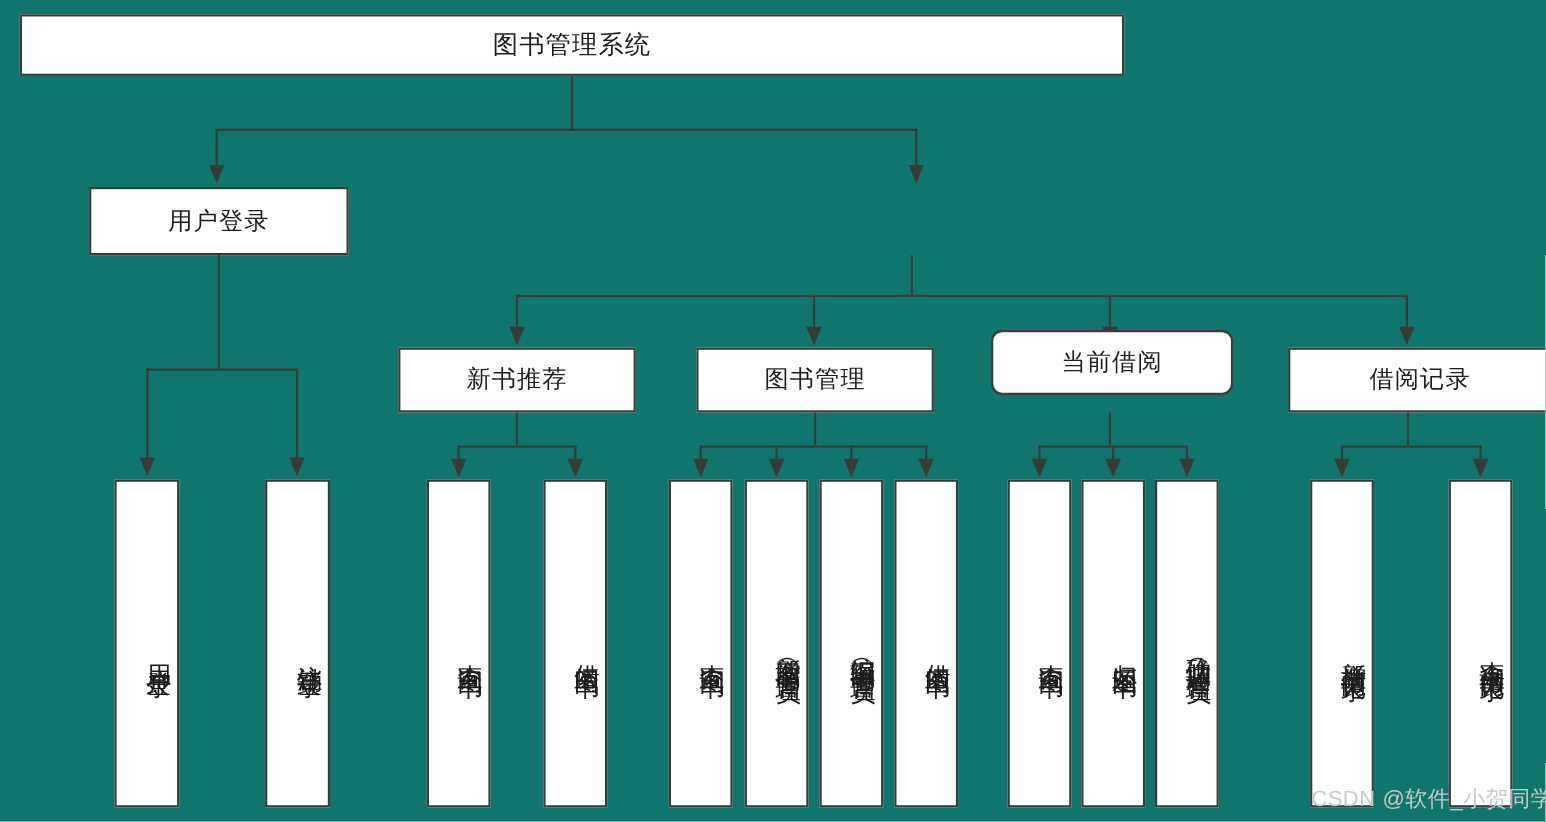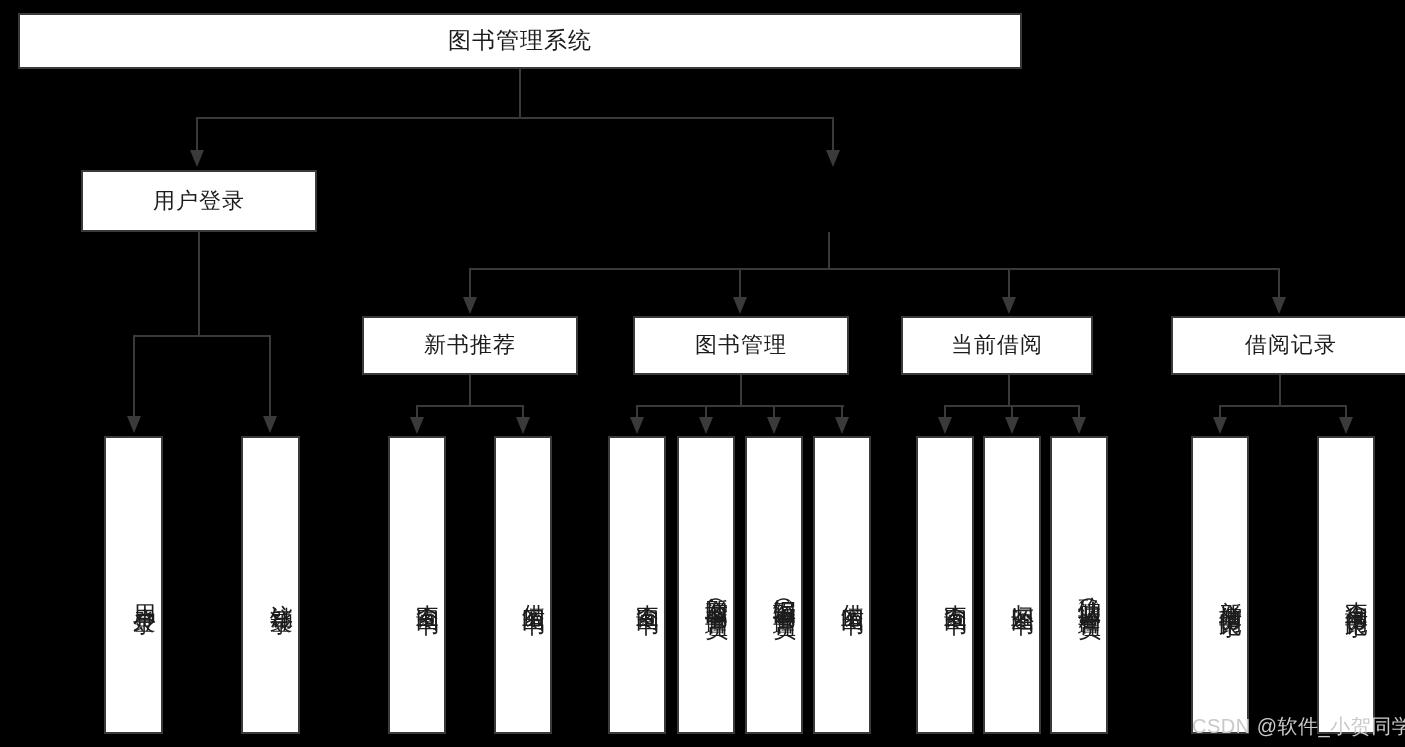--- a/index.html
+++ b/index.html
@@ -7,21 +7,21 @@
     padding: 0;
     background: #ffffff;
   }
   body {
     font-family: "Liberation Sans", "DejaVu Sans", sans-serif;
   }
   #canvas {
     position: relative;
     width: 1405px;
     height: 747px;
-    background: #000000;
+    background: #0f766e;
     overflow: hidden;
   }
   .node {
     position: absolute;
     box-sizing: border-box;
     background: #ffffff;
     border: 2px solid #3a3a3a;
     display: flex;
     align-items: center;
     justify-content: center;
@@ -108,21 +108,21 @@
   <div class="arrow" style="left:733px; top:297px;"></div>
 
   <div class="conn vline" style="left:1008px; top:268px; width:2px; height:30px;"></div>
   <div class="arrow" style="left:1002px; top:297px;"></div>
 
   <div class="conn vline" style="left:1278px; top:268px; width:2px; height:30px;"></div>
   <div class="arrow" style="left:1272px; top:297px;"></div>
 
   <div class="node h" style="left:362px; top:316px; width:216px; height:59px;">新书推荐</div>
   <div class="node h" style="left:633px; top:316px; width:216px; height:59px;">图书管理</div>
-  <div class="node h" style="left:901px; top:316px; width:192px; height:59px;">当前借阅</div>
+  <div class="node h" style="left:901px; top:300px; width:220px; height:59px;border-radius:10px;">当前借阅</div>
   <div class="node h" style="left:1171px; top:316px; width:240px; height:59px;">借阅记录</div>
 
   <div class="conn vline" style="left:469px; top:375px; width:2px; height:31px;"></div>
   <div class="conn hline" style="left:416px; top:405px; width:108px; height:2px;"></div>
   <div class="conn vline" style="left:416px; top:405px; width:2px; height:13px;"></div>
   <div class="arrow" style="left:410px; top:417px;"></div>
   <div class="conn vline" style="left:522px; top:405px; width:2px; height:13px;"></div>
   <div class="arrow" style="left:516px; top:417px;"></div>
 
   <div class="node leaf" style="left:388px; top:436px; width:58px; height:298px;">查询图书</div>

